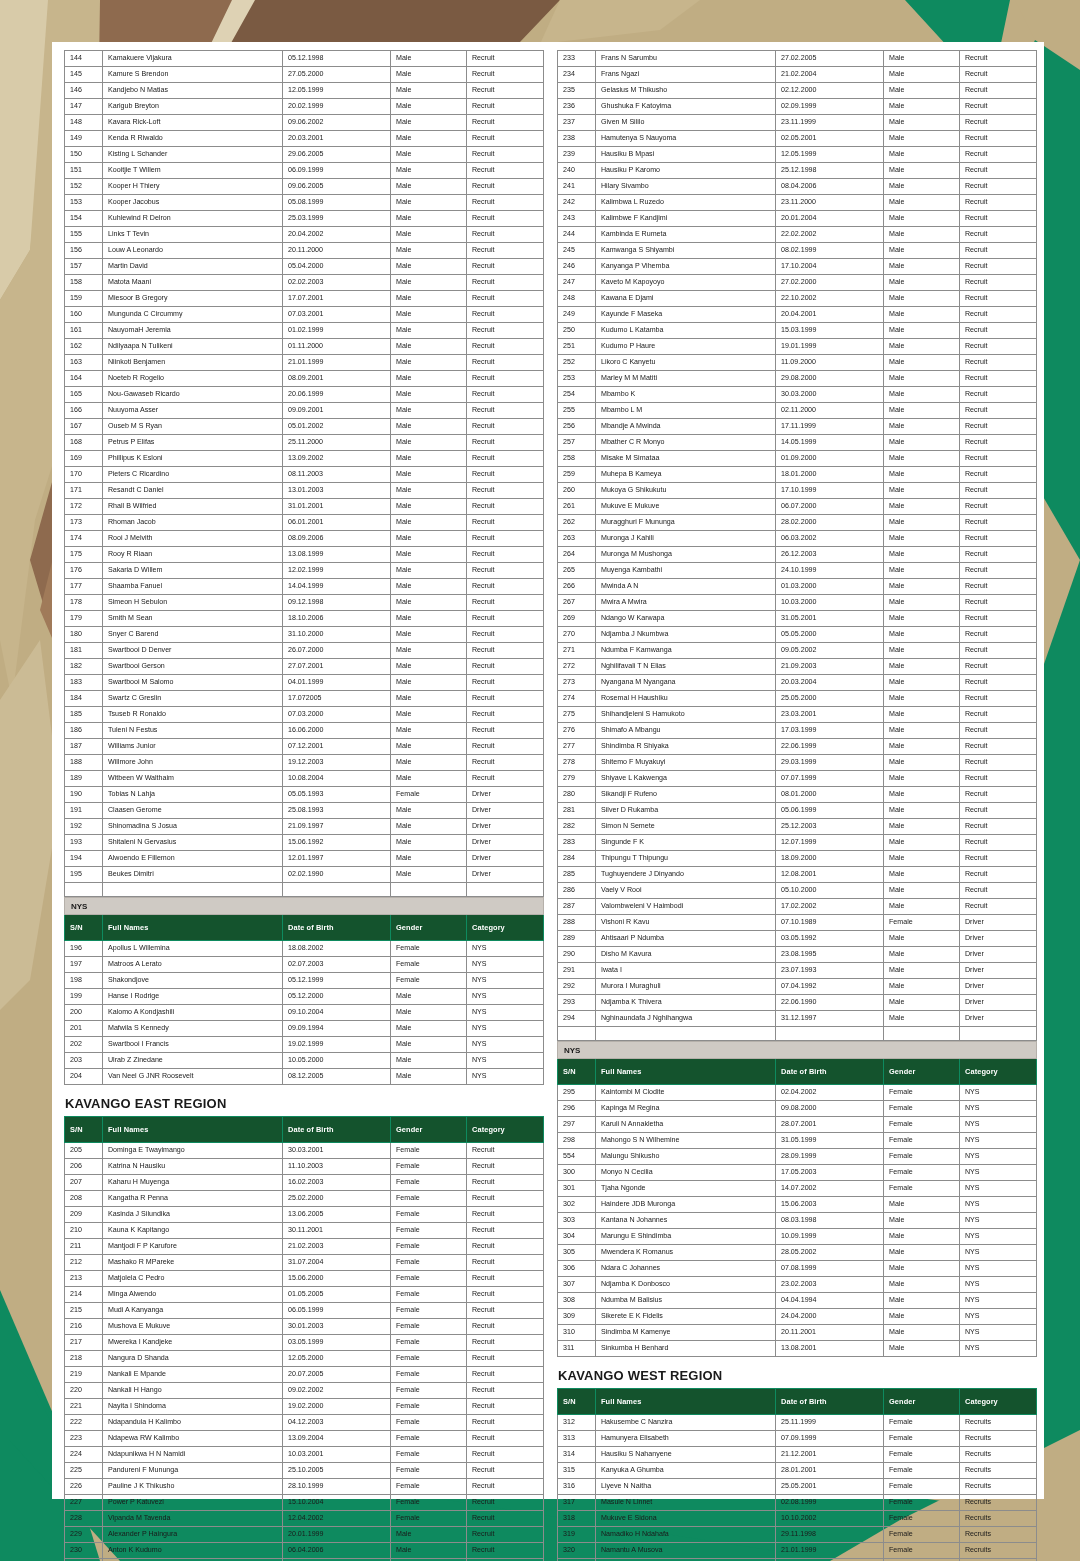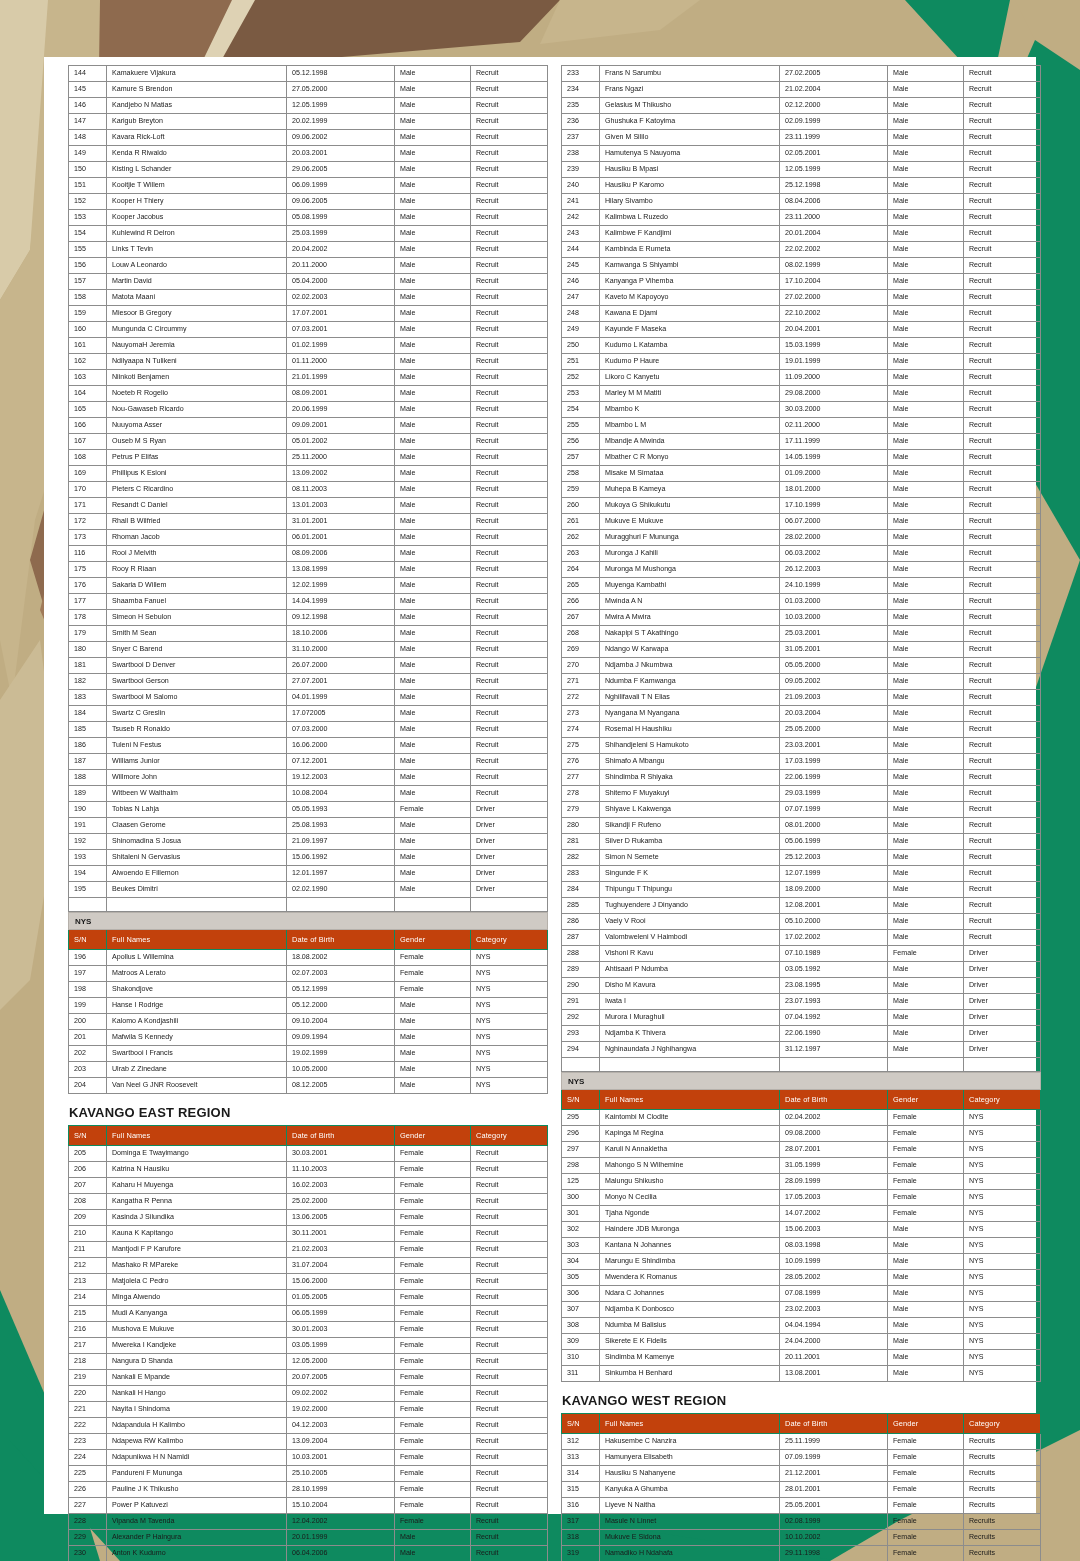--- a/index.html
+++ b/index.html
@@ -21,28 +21,27 @@
     position: absolute;
     inset: 0;
     width: 1080px;
     height: 1561px;
     z-index: 0;
   }
 
   
   .page-sheet {
     position: absolute;
-    left: 44px;
+    left: 52px;
     top: 42px;
     width: 992px;
     height: 1457px;
     background: #ffffff;
     z-index: 2;
-    padding: 8px 24px;
-    margin-top: 15px;
+    padding: 8px 12px;
   }
 
   .columns {
     display: flex;
     gap: 14px;
     width: 100%;
   }
 
   .col {
     width: 479px;
@@ -73,26 +72,26 @@
 
   
   col.c-sn     { width: 38px; }
   col.c-name   { width: 180px; }
   col.c-dob    { width: 108px; }
   col.c-gender { width: 76px; }
   col.c-cat    { width: 77px; }
 
   
   tr.hdr-row th {
-    background: #c2410c;
+    background: #14532d;
     color: #ffffff;
-    font-weight: normal;
+    font-weight: bold;
     font-size: 7.4px;
     border-color: #0e8a5f;
-    height: 20px;
+    height: 26px;
     letter-spacing: .1px;
   }
 
   
   tr.band-row td {
     background: #cfcac4;
     color: #1a1a1a;
     font-weight: bold;
     font-size: 8px;
     height: 17px;
@@ -357,21 +356,21 @@
               <td>Recruit</td>
             </tr>
             <tr>
               <td>173</td>
               <td>Rhoman Jacob</td>
               <td>06.01.2001</td>
               <td>Male</td>
               <td>Recruit</td>
             </tr>
             <tr>
-              <td>116</td>
+              <td>174</td>
               <td>Rooi J Melvith</td>
               <td>08.09.2006</td>
               <td>Male</td>
               <td>Recruit</td>
             </tr>
             <tr>
               <td>175</td>
               <td>Rooy R Riaan</td>
               <td>13.08.1999</td>
               <td>Male</td>
@@ -1086,27 +1085,20 @@
               <td>Recruit</td>
             </tr>
             <tr>
               <td>267</td>
               <td>Mwira A Mwira</td>
               <td>10.03.2000</td>
               <td>Male</td>
               <td>Recruit</td>
             </tr>
             <tr>
-              <td>268</td>
-              <td>Nakapipi S T  Akathingo</td>
-              <td>25.03.2001</td>
-              <td>Male</td>
-              <td>Recruit</td>
-            </tr>
-            <tr>
               <td>269</td>
               <td>Ndango W Karwapa</td>
               <td>31.05.2001</td>
               <td>Male</td>
               <td>Recruit</td>
             </tr>
             <tr>
               <td>270</td>
               <td>Ndjamba J Nkumbwa</td>
               <td>05.05.2000</td>
@@ -1336,21 +1328,21 @@
               <td>NYS</td>
             </tr>
             <tr>
               <td>298</td>
               <td>Mahongo S N Wilhemine</td>
               <td>31.05.1999</td>
               <td>Female</td>
               <td>NYS</td>
             </tr>
             <tr>
-              <td>125</td>
+              <td>554</td>
               <td>Malungu Shikusho</td>
               <td>28.09.1999</td>
               <td>Female</td>
               <td>NYS</td>
             </tr>
             <tr>
               <td>300</td>
               <td>Monyo N Cecilia</td>
               <td>17.05.2003</td>
               <td>Female</td>

